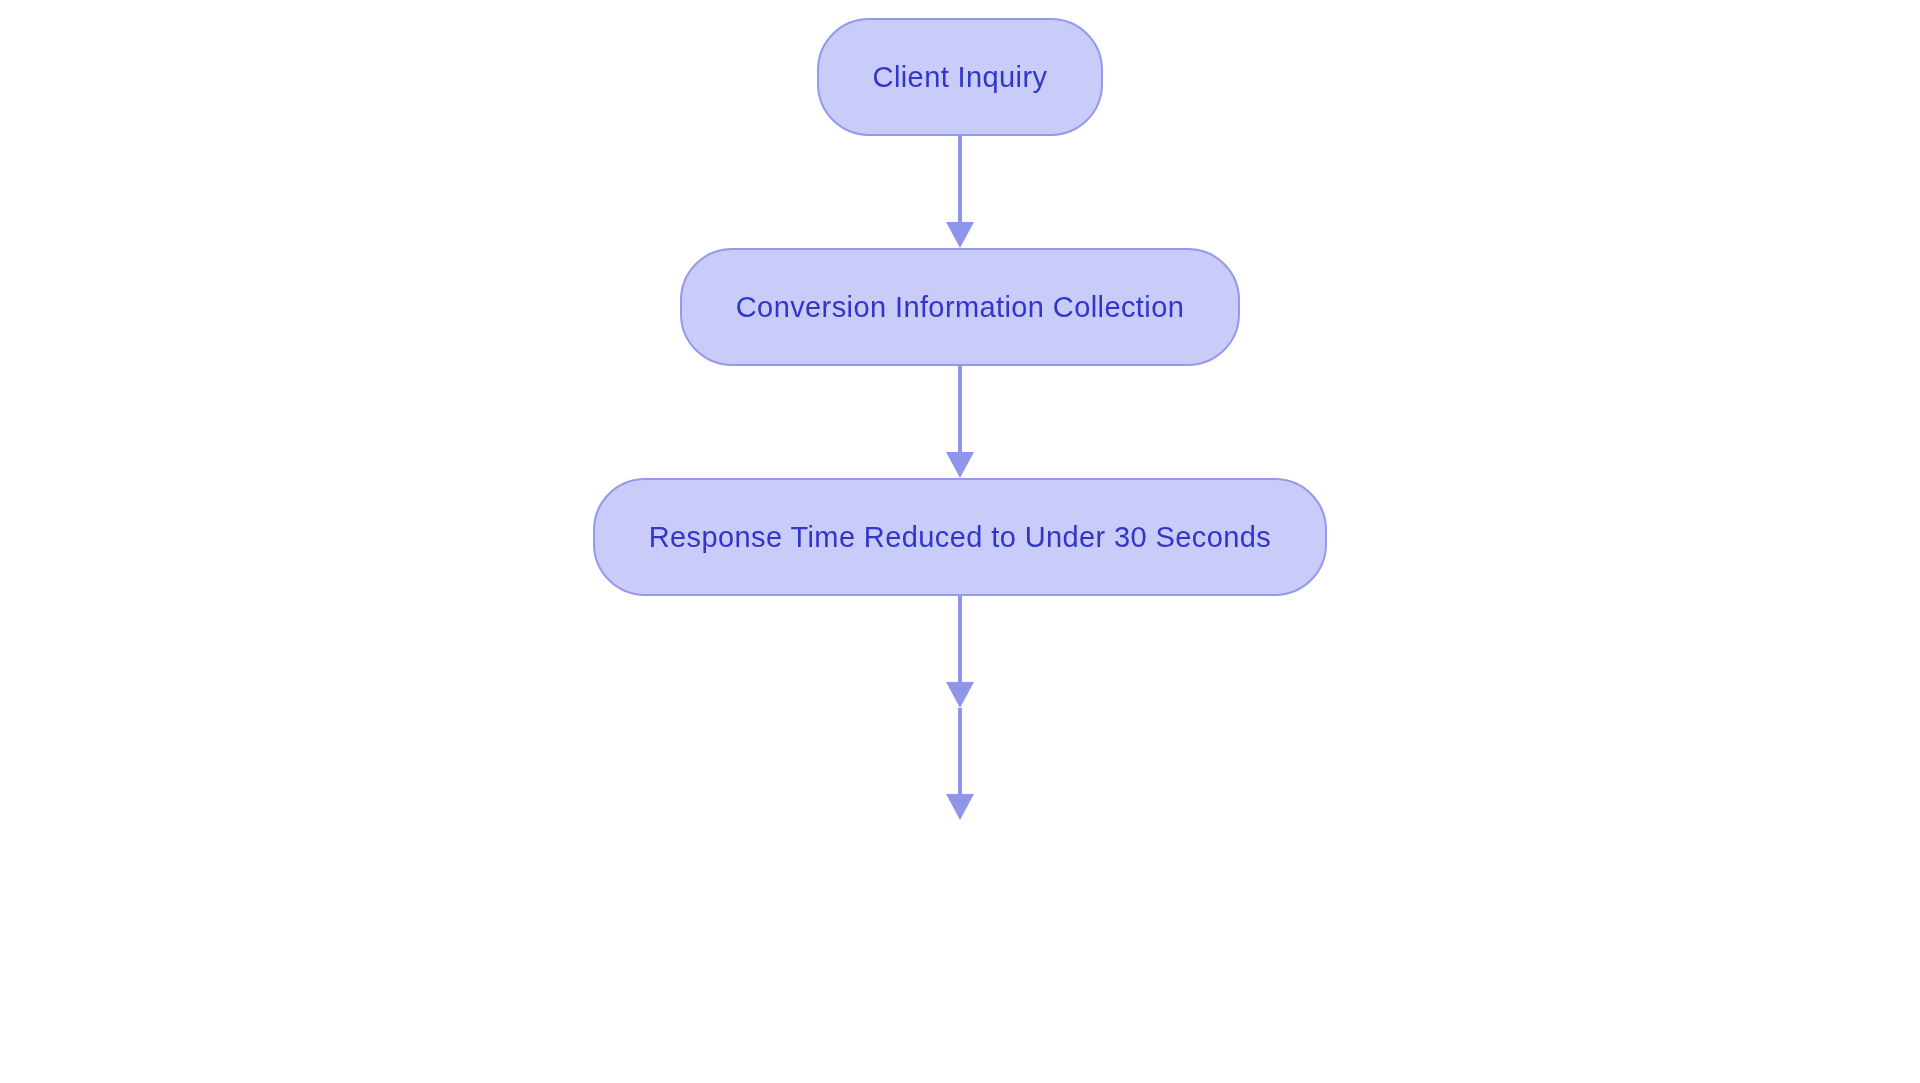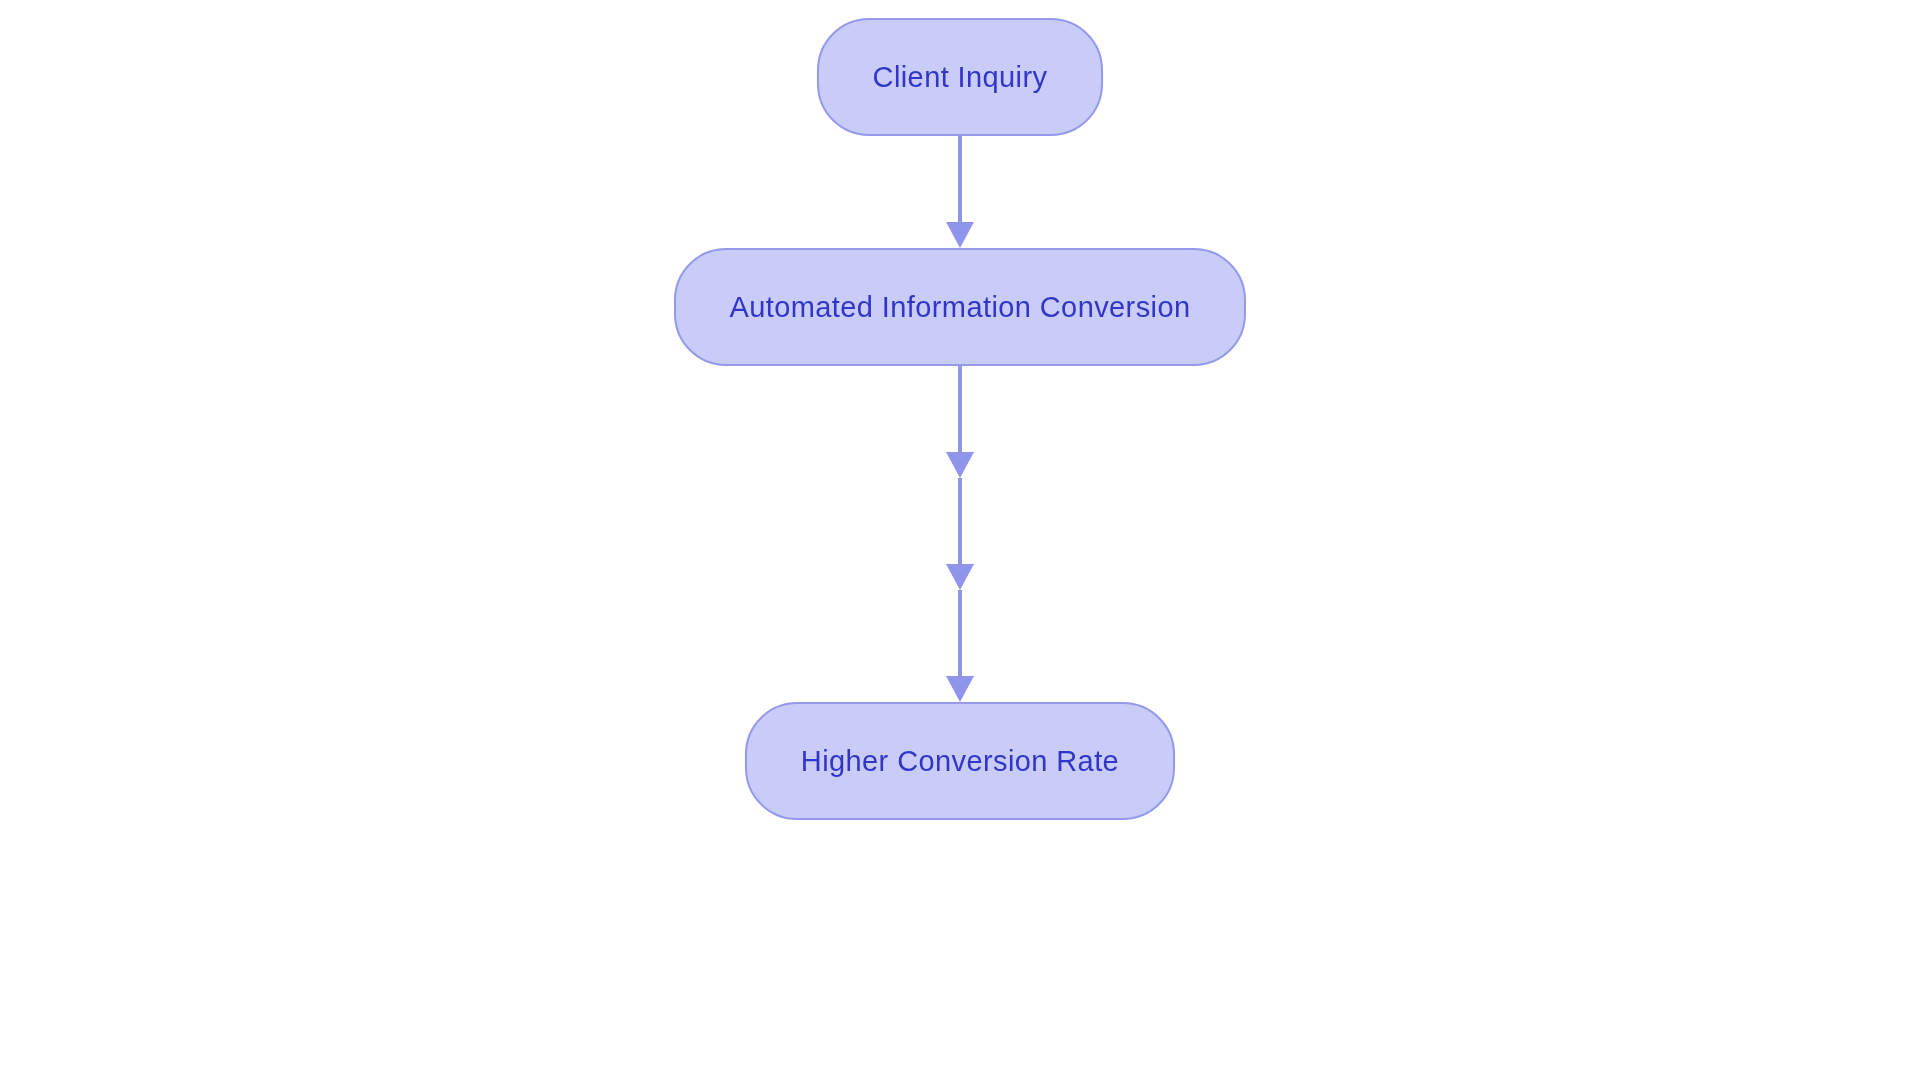--- a/index.html
+++ b/index.html
@@ -68,37 +68,37 @@
   <div class="node">
     <span>Client Inquiry</span>
   </div>
 
   <div class="arrow">
     <div class="shaft"></div>
     <div class="head"></div>
   </div>
 
   <div class="node">
-    <span>Automated Information Conversion</span>
+    <span>Conversion Information Collection</span>
+  </div>
+
+  <div class="arrow">
+    <div class="shaft"></div>
+    <div class="head"></div>
+  </div>
+
+  <div class="node">
+    <span>Response Time Reduced to Under 30 Seconds</span>
   </div>
 
   <div class="arrow">
     <div class="shaft"></div>
     <div class="head"></div>
   </div>
 
 
   <div class="arrow">
     <div class="shaft"></div>
     <div class="head"></div>
   </div>
 
 
-  <div class="arrow">
-    <div class="shaft"></div>
-    <div class="head"></div>
-  </div>
-
-  <div class="node">
-    <span>Higher Conversion Rate</span>
-  </div>
-
 </div>
 
 </body></html>

